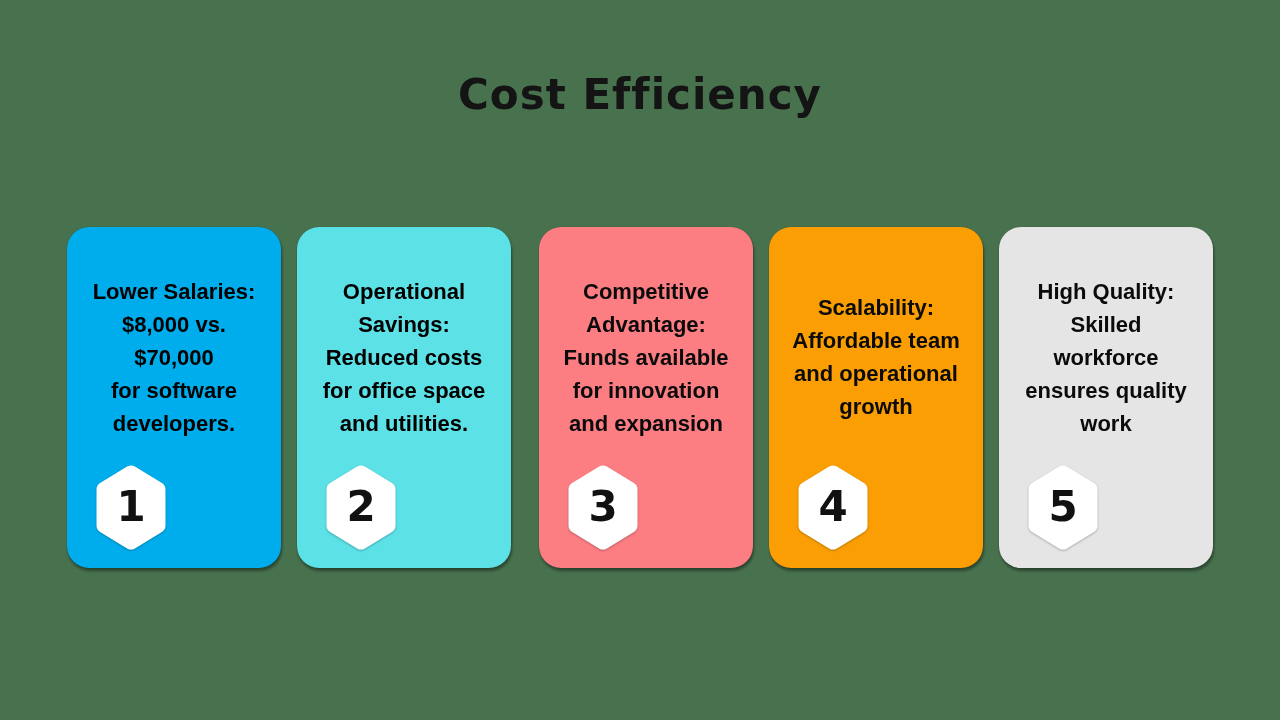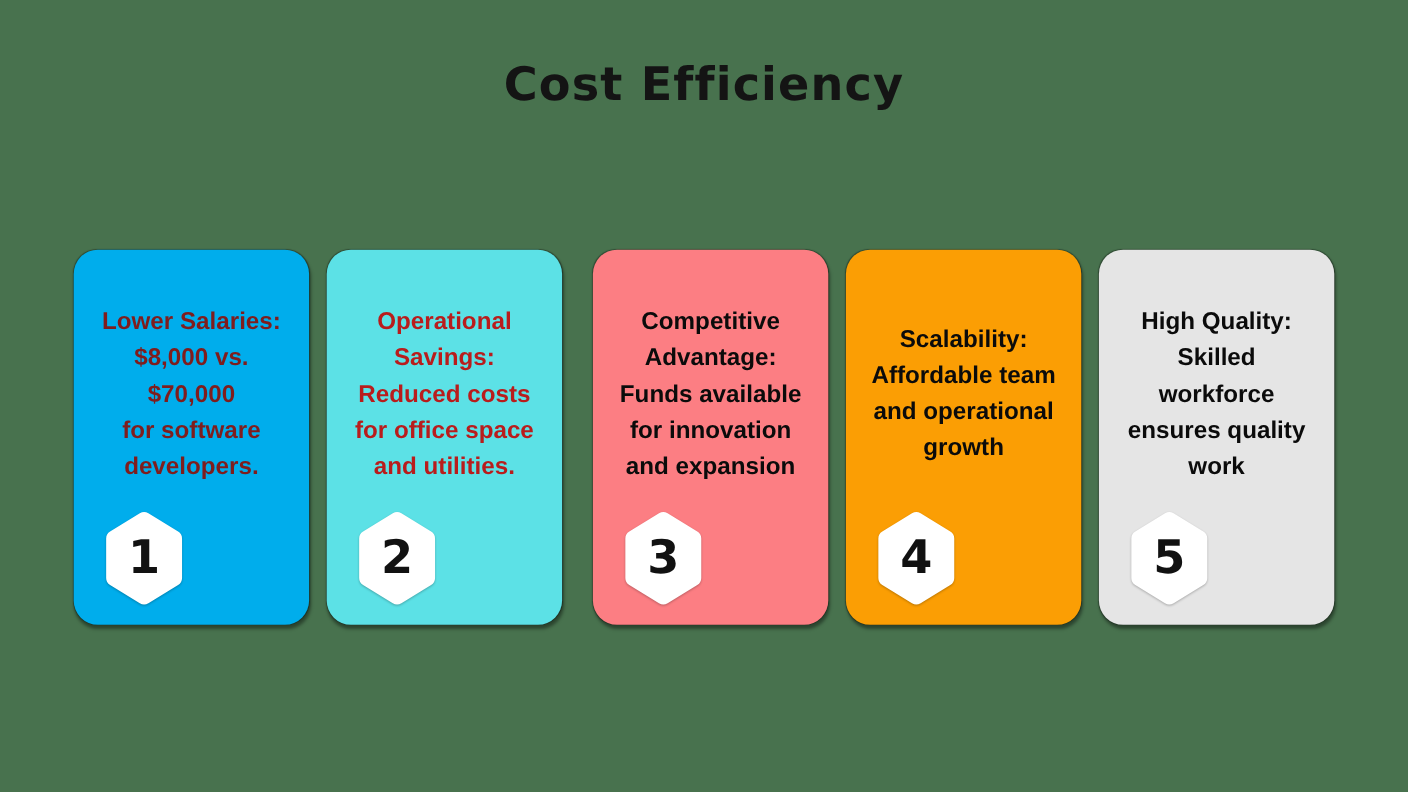--- a/index.html
+++ b/index.html
@@ -7,21 +7,21 @@
   body { font-family: "Liberation Sans", sans-serif; }
 
   .stage {
     position: relative;
     width: 1280px;
     height: 720px;
   }
 
   .page-title {
     position: absolute;
-    top: 52px;
+    top: 70px;
     left: 0;
     width: 100%;
     text-align: center;
     font-size: 42px;
     font-weight: 600;
     letter-spacing: 1px;
     font-family: "DejaVu Sans", "Liberation Sans", sans-serif;
   }
 
   .cards-row {
@@ -85,35 +85,35 @@
     padding-bottom: 2px;
   }
 </style>
 </head>
 <body style="background: rgb(72, 114, 78);">
 
 <div class="stage" style="background: rgb(72, 114, 78);">
   <h1 class="page-title" style="color: rgb(20, 20, 20);">Cost Efficiency</h1>
   <div class="cards-row">
   <div class="card" style="background: rgb(0, 173, 236);">
-    <div class="card-text" style="color: #7f1d1d;">Lower Salaries:
+    <div class="card-text" style="color: #000000;">Lower Salaries:
 $8,000 vs.
 $70,000
 for software
 developers.</div>
     <div class="badge">
       <svg viewBox="0 0 72 85" aria-hidden="true">
         <polygon points="36,8 63,24.5 63,60.5 36,77 9,60.5 9,24.5" stroke-width="15" stroke-linejoin="round" fill="#FFFFFF" stroke="#FFFFFF"></polygon>
       </svg>
       <span class="num" style="color: rgb(17, 17, 17);">1</span>
     </div>
   </div>
 
   <div class="card" style="background: rgb(92, 225, 230);">
-    <div class="card-text" style="color: #b91c1c;">Operational
+    <div class="card-text" style="color: #000000;">Operational
 Savings:
 Reduced costs
 for office space
 and utilities.</div>
     <div class="badge">
       <svg viewBox="0 0 72 85" aria-hidden="true">
         <polygon points="36,8 63,24.5 63,60.5 36,77 9,60.5 9,24.5" stroke-width="15" stroke-linejoin="round" fill="#FFFFFF" stroke="#FFFFFF"></polygon>
       </svg>
       <span class="num" style="color: rgb(17, 17, 17);">2</span>
     </div>

